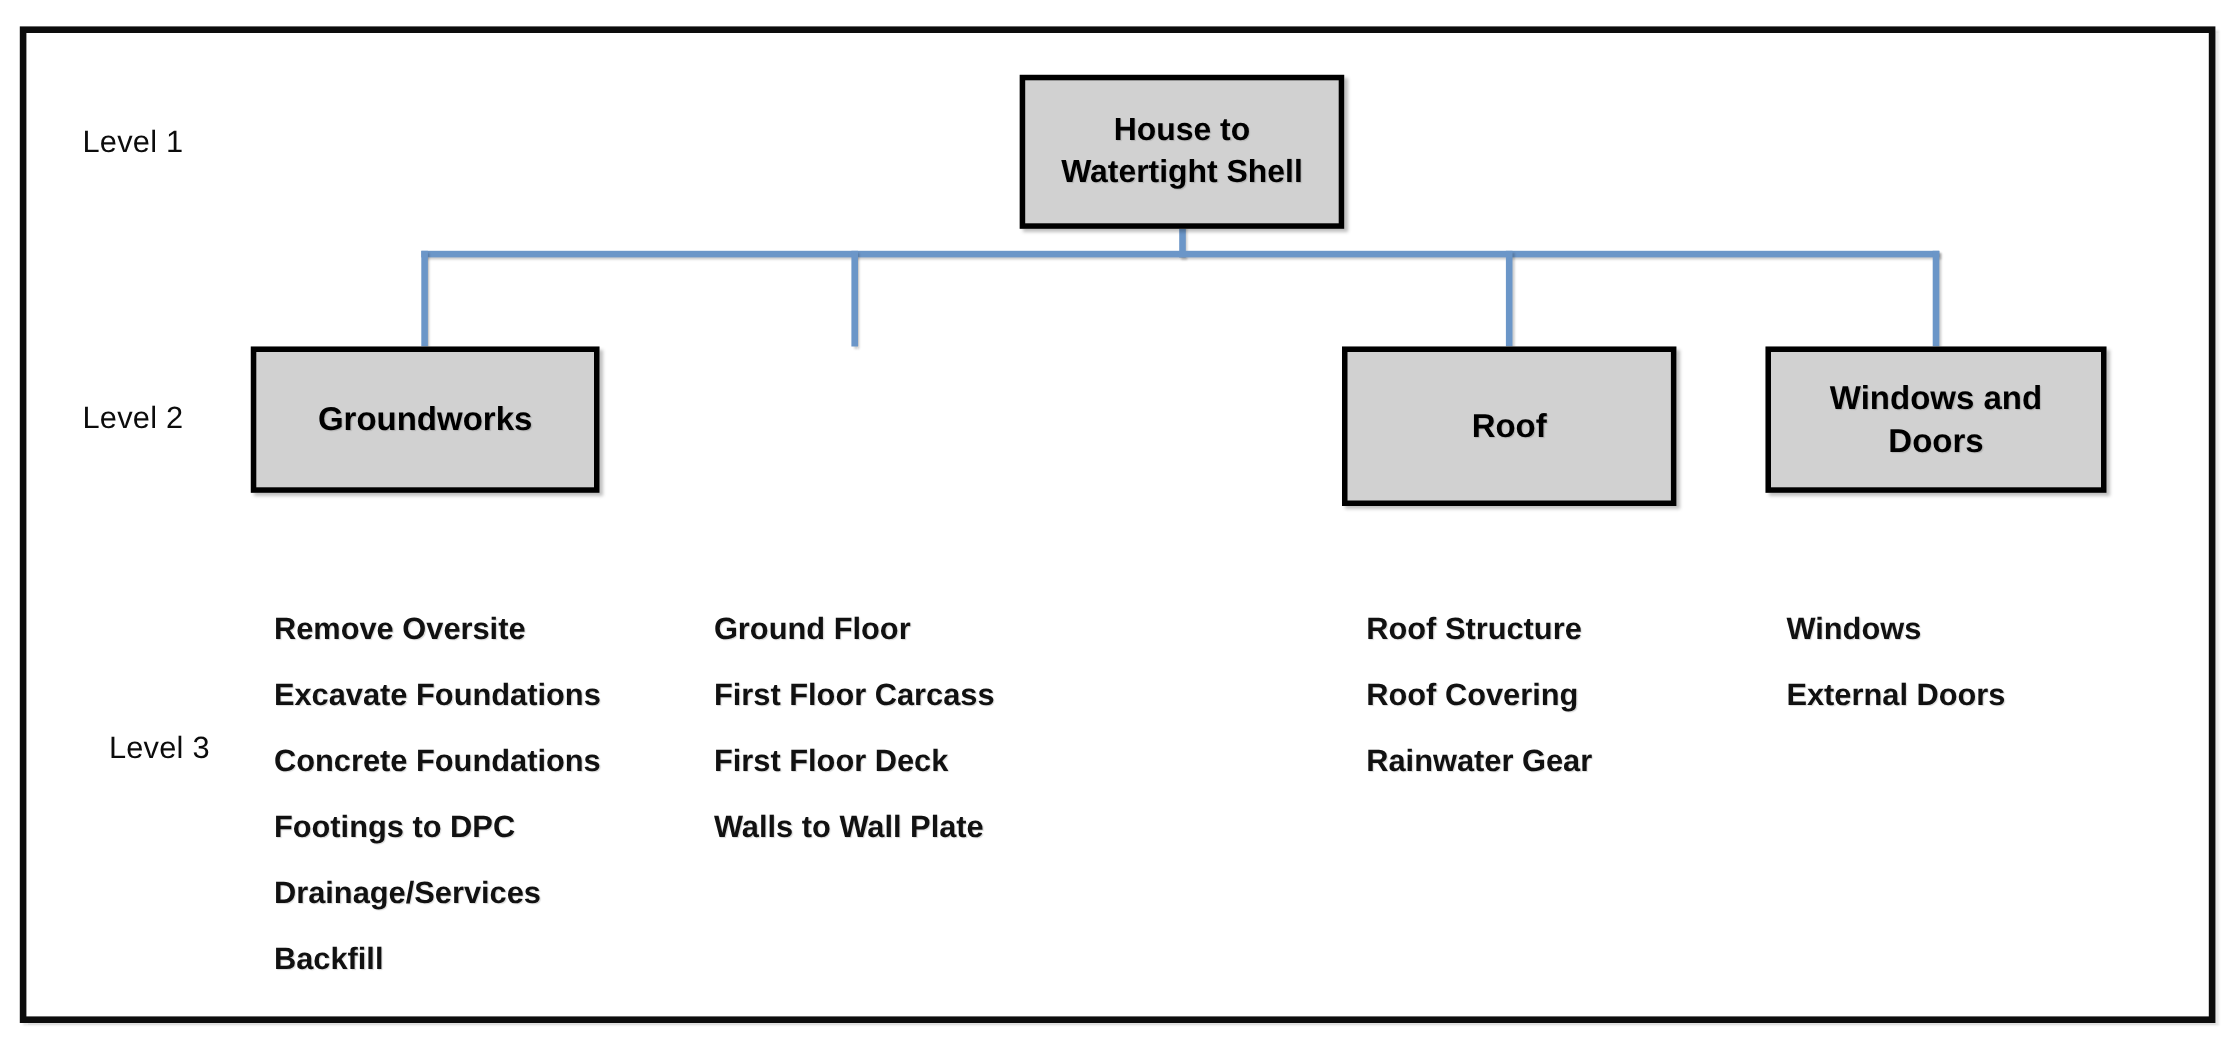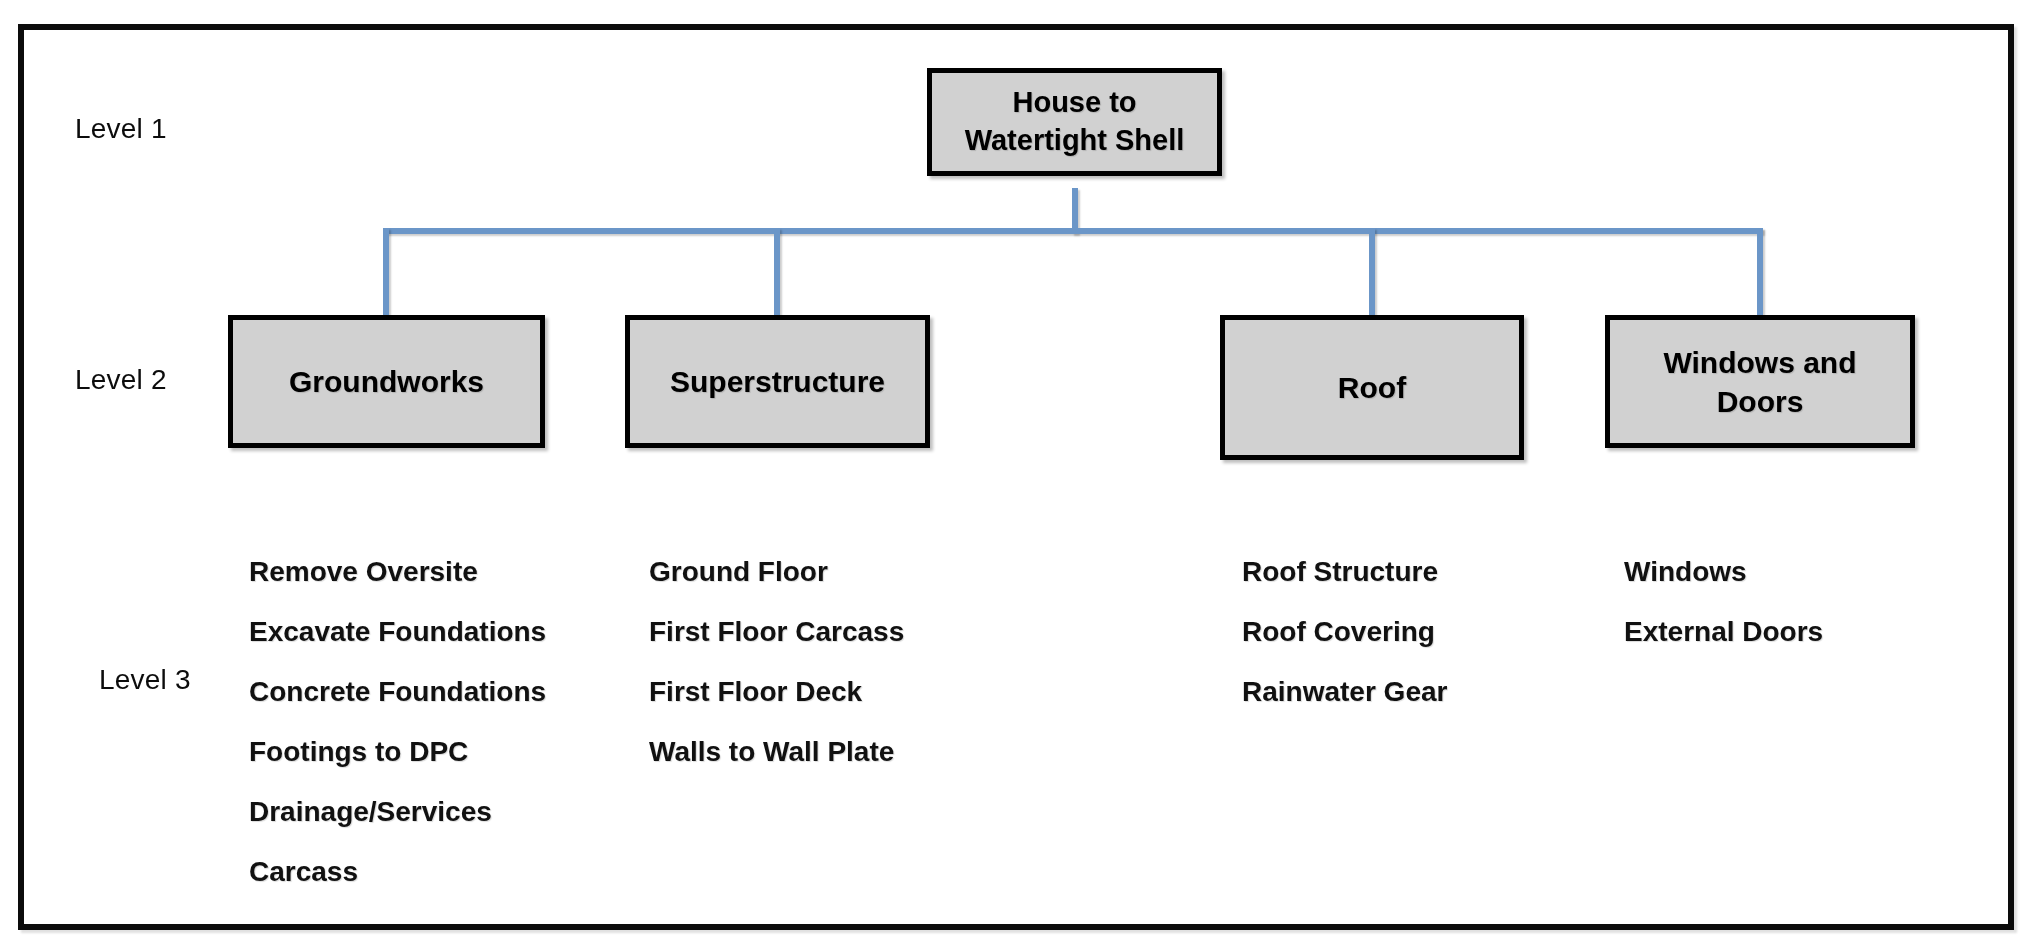--- a/index.html
+++ b/index.html
@@ -18,21 +18,21 @@
   .level-label{position:absolute;left:75px;font-size:28px;font-weight:400;
     letter-spacing:0.2px;color:#0c0c0c;white-space:nowrap;}
   .lvl1{top:113px;}
   .lvl2{top:364px;}
   .lvl3{top:664px;margin-left:24px;}
   .node{position:absolute;background:var(--box-fill);border:5px solid var(--box-border);
     display:flex;align-items:center;justify-content:center;text-align:center;
     box-shadow:3px 3px 3px rgba(0,0,0,0.25);}
   .node .lbl{font-weight:700;font-size:30px;line-height:1.3;padding:0 16px;
     text-shadow:1px 1px 1px rgba(0,0,0,0.15);}
-  .root-node{left:927px;top:68px;width:295px;height:108px;}
+  .root-node{left:927px;top:68px;width:295px;height:140px;}
   .root-node .lbl{font-size:29px;}
   .b-gw{left:228px;top:315px;width:317px;height:133px;}
   .b-ss{left:625px;top:315px;width:305px;height:133px;}
   .b-roof{left:1220px;top:315px;width:304px;height:145px;}
   .b-wd{left:1605px;top:315px;width:310px;height:133px;}
   .conn{position:absolute;background:var(--connector);
     box-shadow:2px 2px 2px rgba(0,0,0,0.2);}
   .conn.v{width:6px;}
   .conn.h{height:6px;}
   .c-stub{left:1072px;top:188px;height:46px;}
@@ -66,37 +66,34 @@
   <div class="conn v c-roof"></div>
   <div class="conn v c-wd"></div>
 
   <div class="node root-node">
     <span class="lbl">House to Watertight Shell</span>
   </div>
 
   <div class="node b-gw">
     <span class="lbl">Groundworks</span>
   </div>
-  <div class="node b-ss">
-    <span class="lbl">Superstructure</span>
-  </div>
   <div class="node b-roof">
     <span class="lbl">Roof</span>
   </div>
   <div class="node b-wd">
     <span class="lbl">Windows and Doors</span>
   </div>
 
   <ul class="tasklist tl-gw">
     <li>Remove Oversite</li>
     <li>Excavate Foundations</li>
     <li>Concrete Foundations</li>
     <li>Footings to DPC</li>
     <li>Drainage/Services</li>
-    <li>Carcass</li>
+    <li>Backfill</li>
   </ul>
   <ul class="tasklist tl-ss">
     <li>Ground Floor</li>
     <li>First Floor Carcass</li>
     <li>First Floor Deck</li>
     <li>Walls to Wall Plate</li>
   </ul>
   <ul class="tasklist tl-wd">
     <li>Windows</li>
     <li>External Doors</li>

